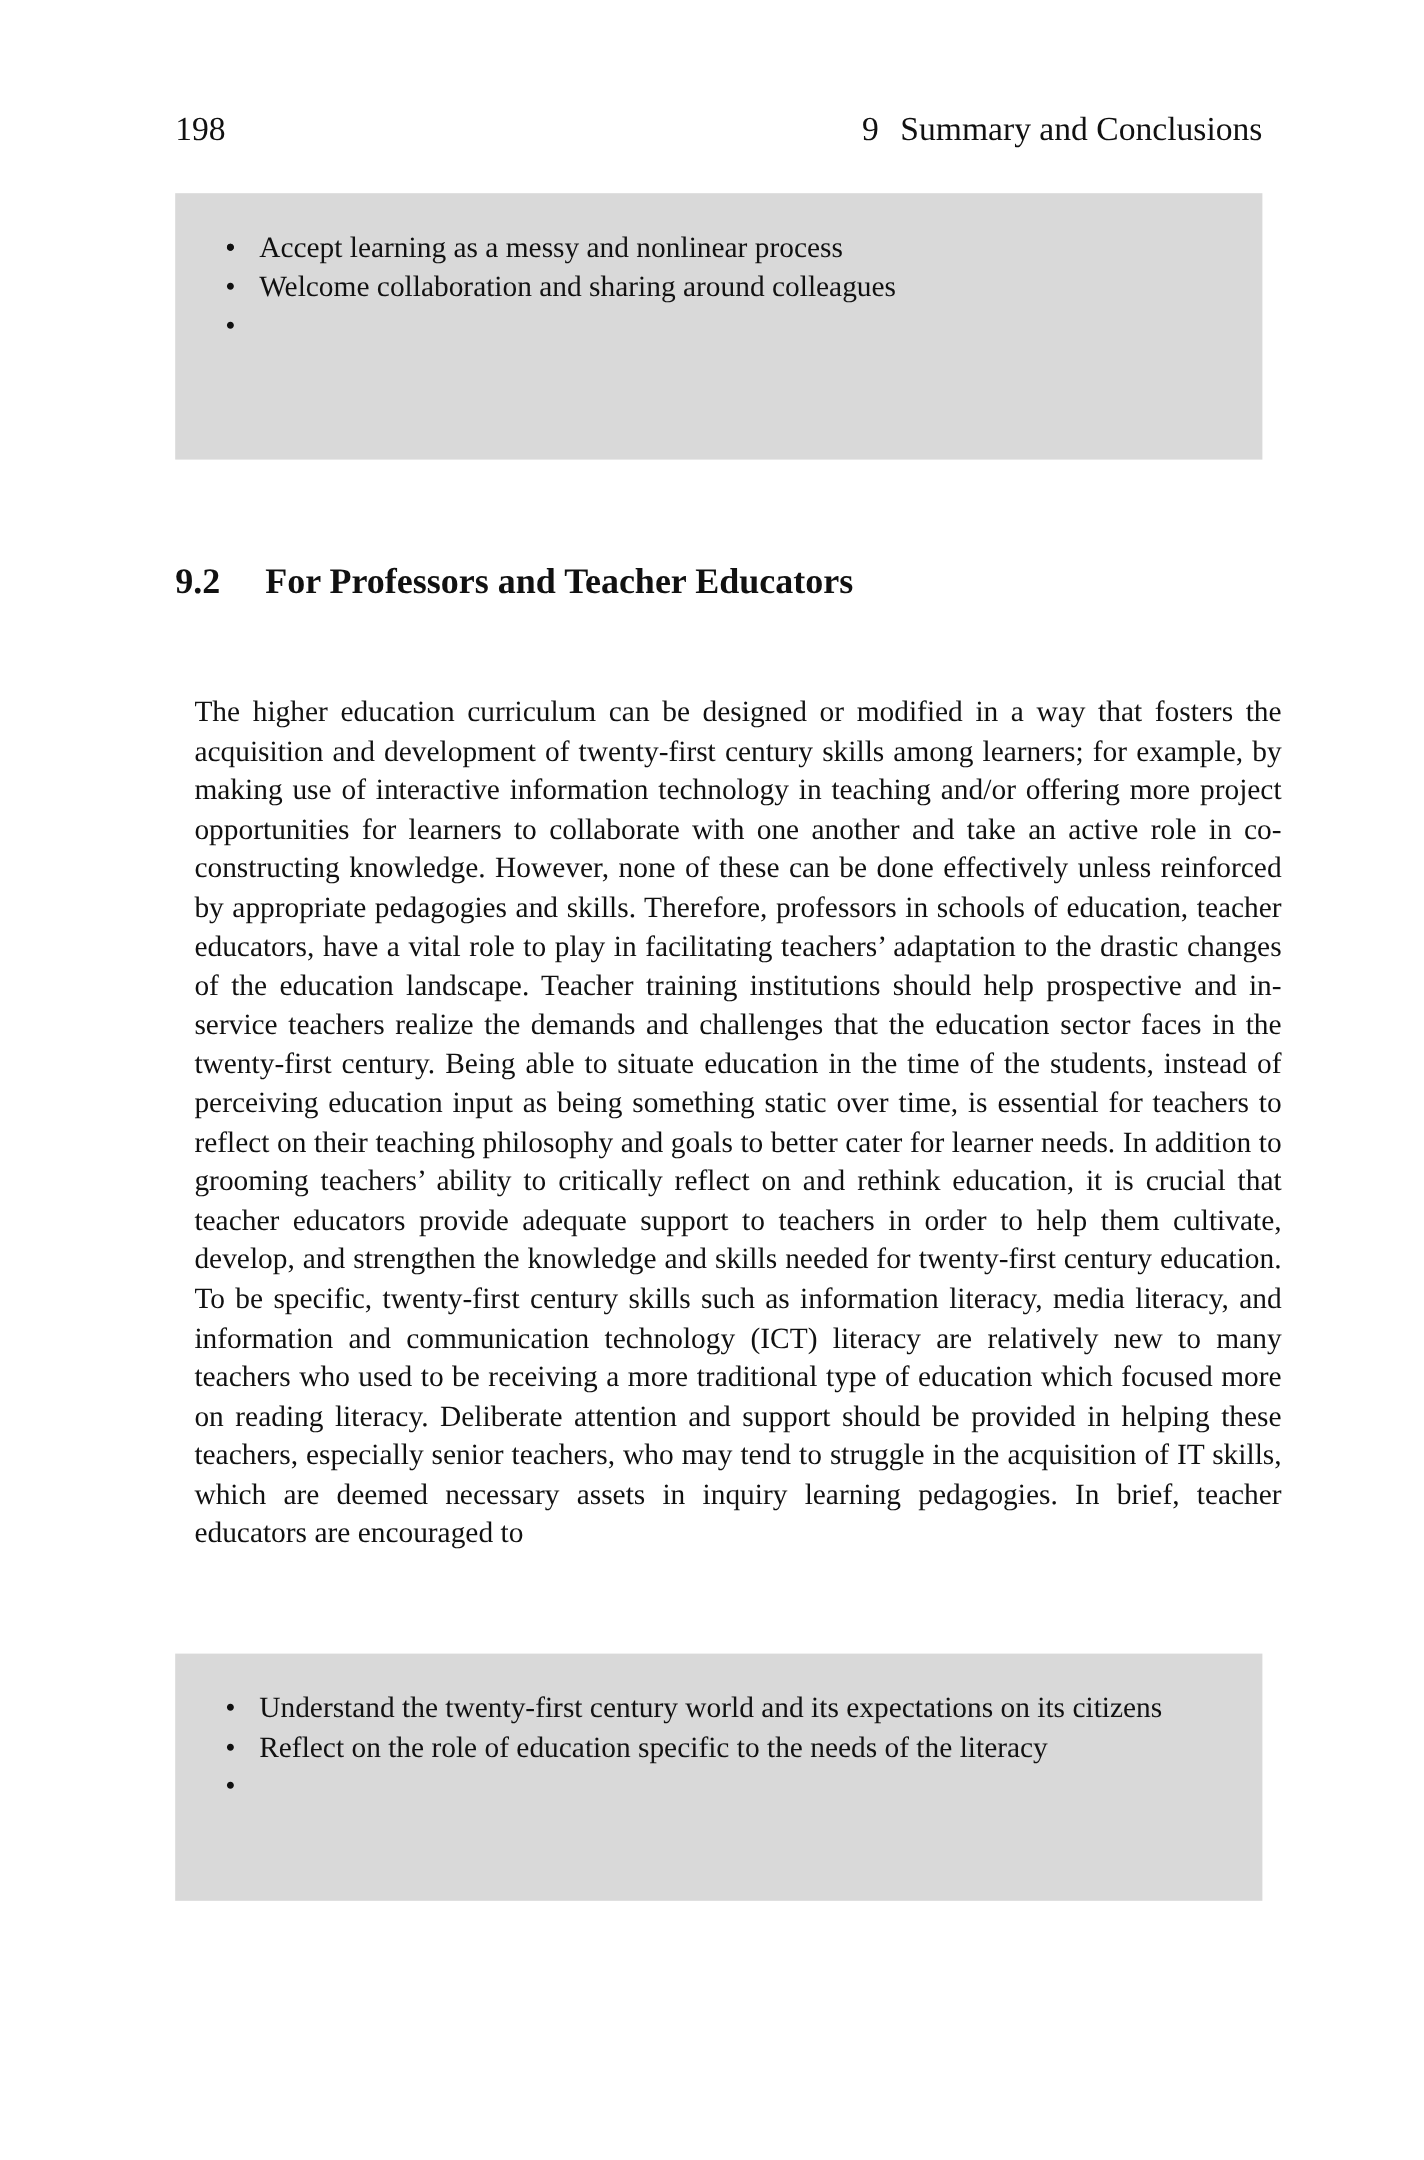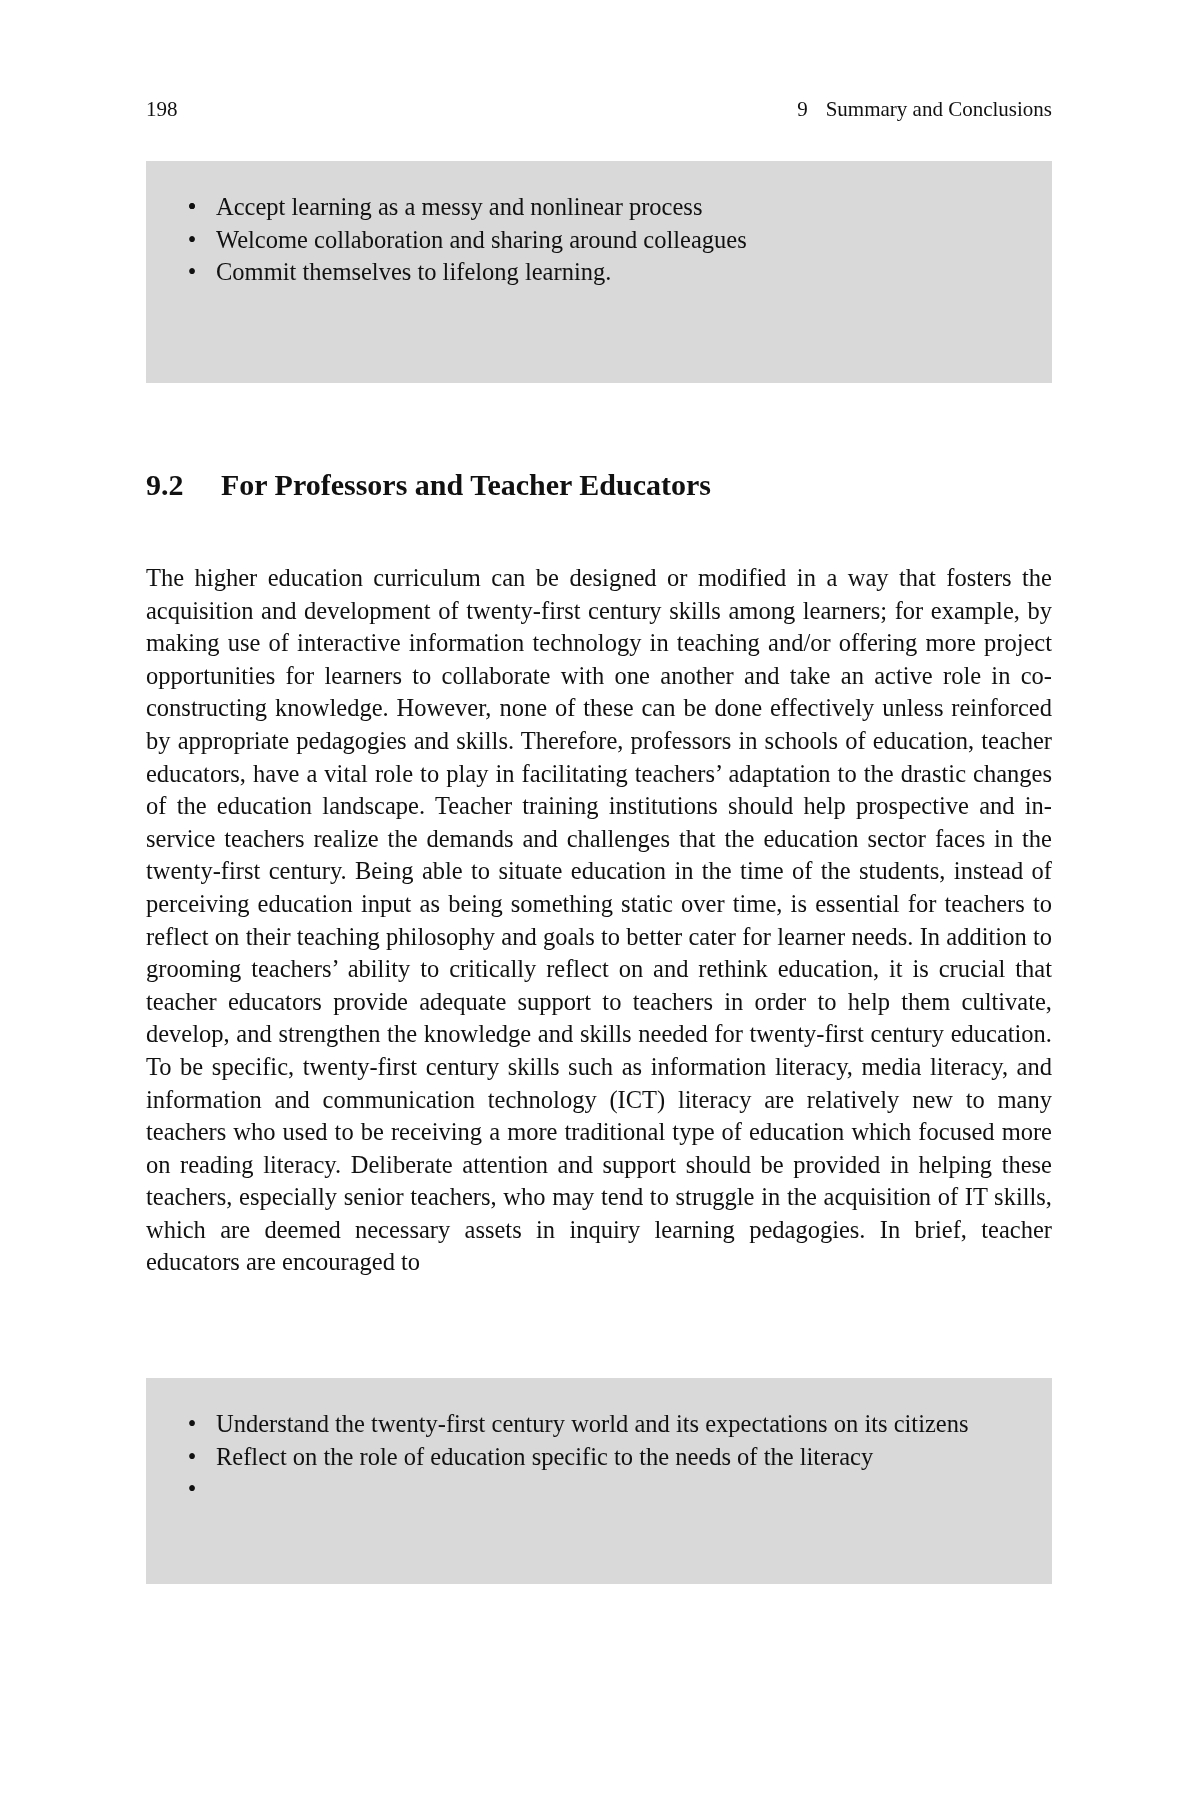--- a/index.html
+++ b/index.html
@@ -3,21 +3,21 @@
 <meta charset="utf-8">
 <style>
   html, body { margin: 0; padding: 0; background: #ffffff; }
   body {
     width: 1187px; height: 1800px; position: relative; overflow: hidden;
     font-family: "Liberation Serif", "DejaVu Serif", serif; color: #111111;
   }
   .running-head {
     position: absolute; top: 96px; left: 146px; width: 906px;
     display: flex; justify-content: space-between;
-    font-size: 21px; line-height: 26px;
+    font-size: 28px; line-height: 26px;
   }
   .running-head .chapter span.num { margin-right: 18px; }
   .box {
     position: absolute; left: 146px; width: 906px; background: #d9d9d9;
     box-sizing: border-box; padding: 0 34px 0 0;
   }
   .box ul { list-style: none; margin: 0; padding: 0; }
   .box li {
     position: relative; padding-left: 70px; font-size: 24.5px; line-height: 32.5px;
     text-align: justify;
@@ -27,39 +27,39 @@
   }
   .box1 { top: 161px; height: 222px; padding-top: 30px; }
   .box2 { top: 1378px; height: 206px; padding-top: 30px; }
   .heading {
     position: absolute; top: 466px; left: 146px; font-weight: bold;
     font-size: 30px; line-height: 38px; white-space: nowrap;
   }
   .heading .sec-num { display: inline-block; width: 75px; }
   .body-text {
     position: absolute; top: 562px; left: 146px; width: 906px;
-    font-size: 24.5px; line-height: 32.6px; text-align: justify; margin: 0;
+    font-size: 24.5px; line-height: 32.6px; text-align: justify; margin: 16px;
   }
 </style>
 </head>
 <body>
 
 <div class="running-head">
   <span>198</span>
   <span class="chapter">
     <span class="num">9</span><span>Summary and Conclusions</span>
   </span>
 </div>
 
 <div class="box box1">
   <ul>
     <li><span class="bullet">•</span></li>
     <li><span class="bullet">•</span><span>Accept learning as a messy and nonlinear process</span></li>
     <li><span class="bullet">•</span><span>Welcome collaboration and sharing around colleagues</span></li>
-    <li><span class="bullet">•</span><span>Commit themselves to lifelong learning.</span></li>
+    <li><span class="bullet">•</span></li>
   </ul>
 </div>
 
 <div class="heading">
   <span class="sec-num">9.2</span><span>For Professors and Teacher Educators</span>
 </div>
 
 <p class="body-text">The higher education curriculum can be designed or modified in a way that fosters the acquisition and development of twenty-first century skills among learners; for example, by making use of interactive information technology in teaching and/or offering more project opportunities for learners to collaborate with one another and take an active role in co-constructing knowledge. However, none of these can be done effectively unless reinforced by appropriate pedagogies and skills. Therefore, professors in schools of education, teacher educators, have a vital role to play in facilitating teachers’ adaptation to the drastic changes of the education landscape. Teacher training institutions should help prospective and in-service teachers realize the demands and challenges that the education sector faces in the twenty-first century. Being able to situate education in the time of the students, instead of perceiving education input as being something static over time, is essential for teachers to reflect on their teaching philosophy and goals to better cater for learner needs. In addition to grooming teachers’ ability to critically reflect on and rethink education, it is crucial that teacher educators provide adequate support to teachers in order to help them cultivate, develop, and strengthen the knowledge and skills needed for twenty-first century education. To be specific, twenty-first century skills such as information literacy, media literacy, and information and communication technology (ICT) literacy are relatively new to many teachers who used to be receiving a more traditional type of education which focused more on reading literacy. Deliberate attention and support should be provided in helping these teachers, especially senior teachers, who may tend to struggle in the acquisition of IT skills, which are deemed necessary assets in inquiry learning pedagogies. In brief, teacher educators are encouraged to</p>
 
 <div class="box box2">

